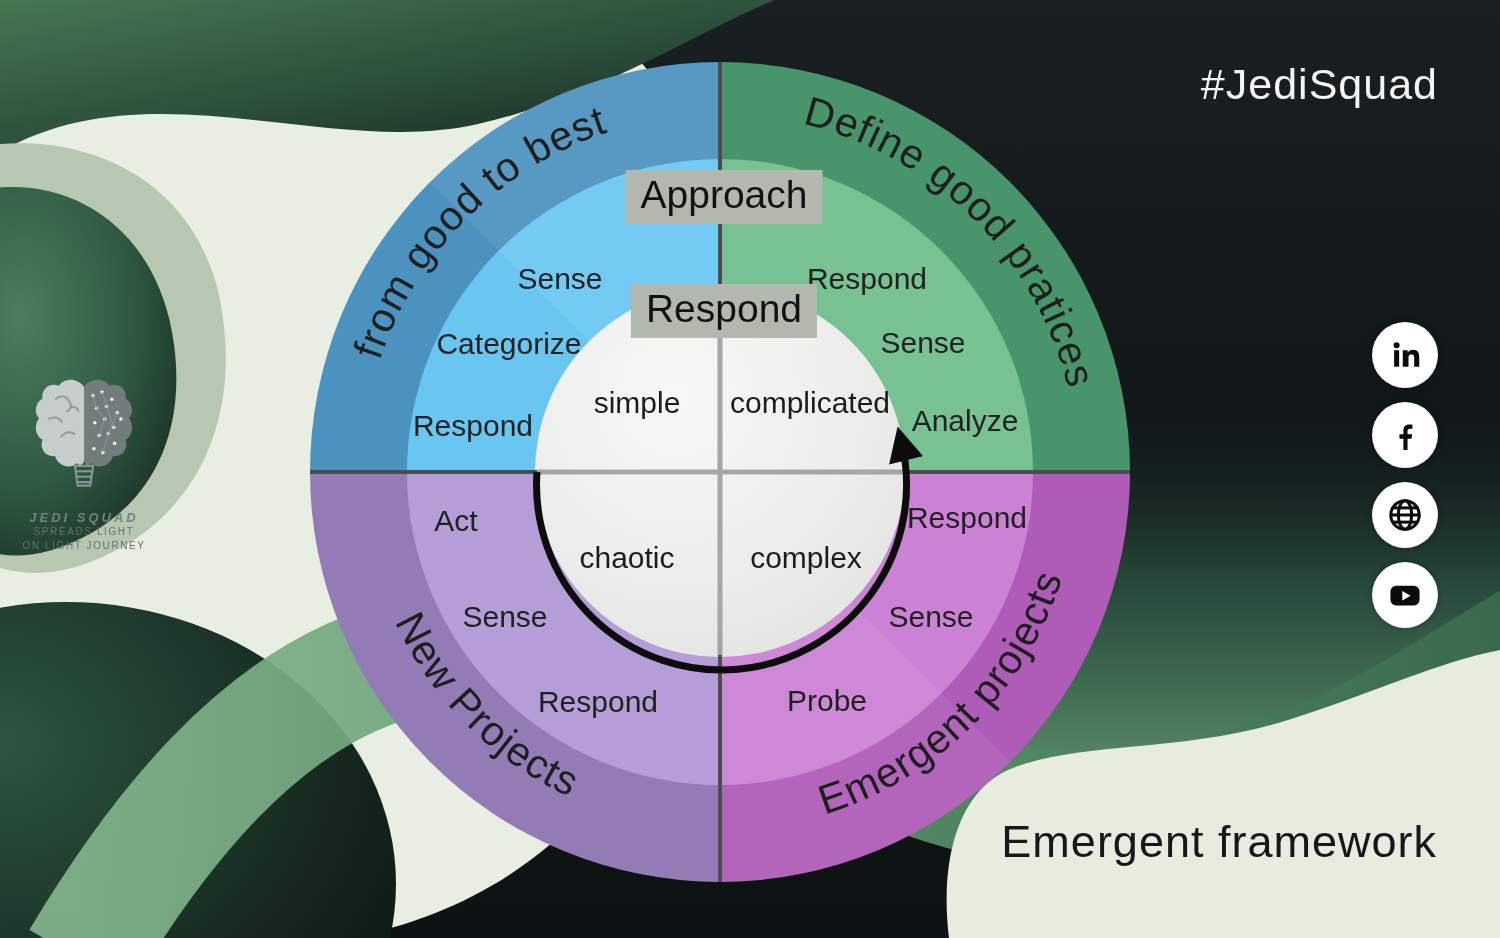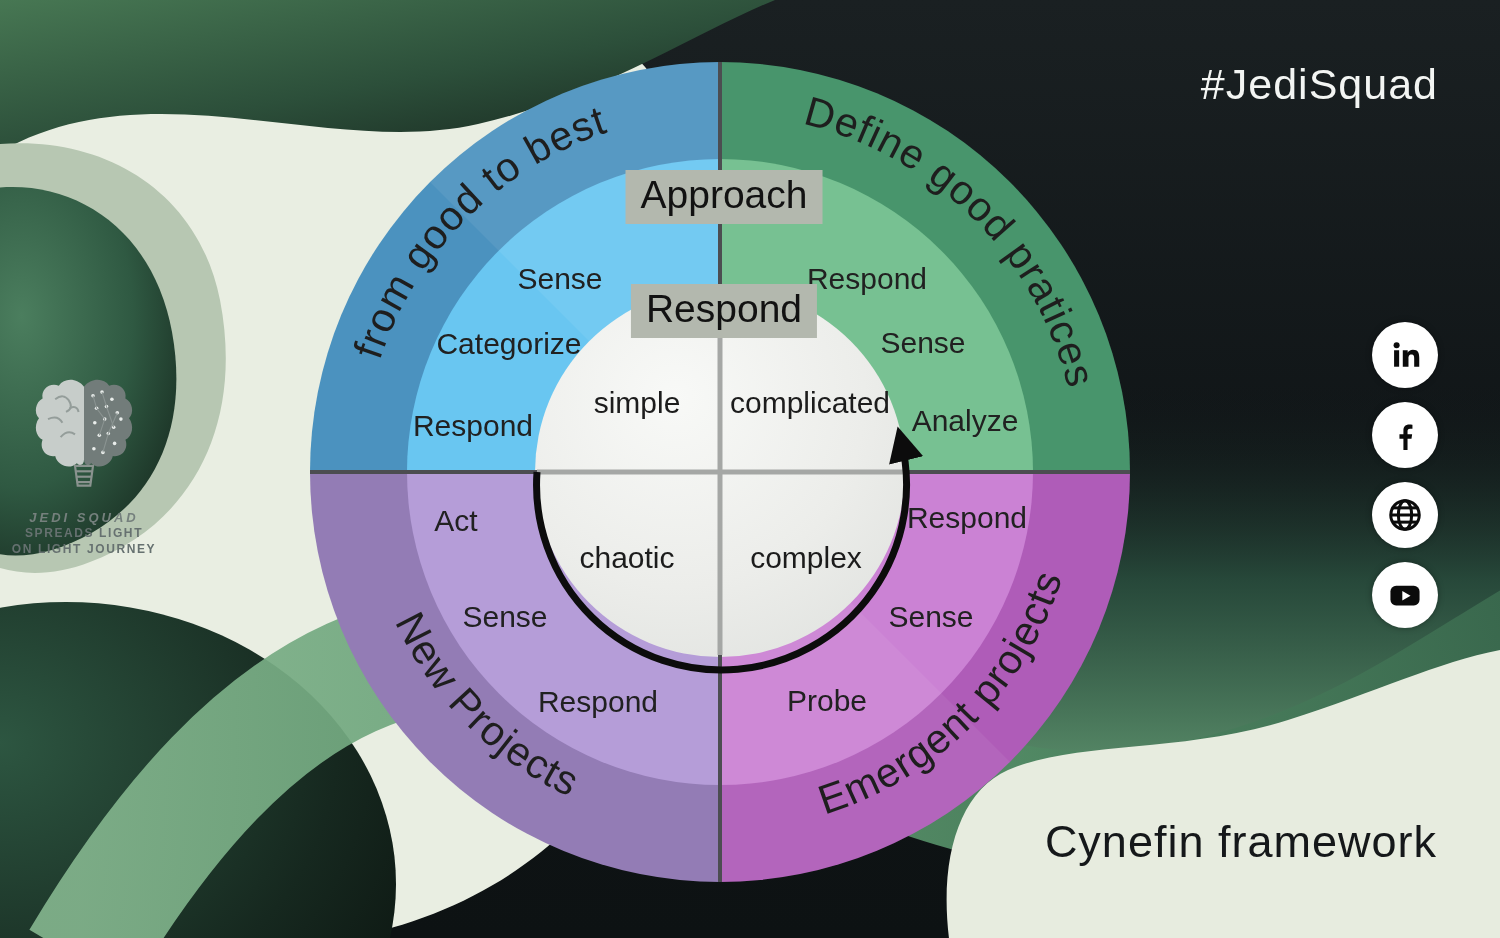--- a/index.html
+++ b/index.html
@@ -26,22 +26,22 @@
     flex-direction:column;gap:14px;}
   .social-btn{width:66px;height:66px;border-radius:50%;background:#ffffff;
     display:flex;align-items:center;justify-content:center;cursor:pointer;
     box-shadow:0 0 6px rgba(0,0,0,.35);}
   .social-btn svg{width:38px;height:38px;}
 
   .logo{position:absolute;z-index:3;left:18px;top:372px;width:132px;
     display:flex;flex-direction:column;align-items:center;text-align:center;}
   .logo-name{margin-top:6px;color:#75807d;font-size:13px;font-weight:bold;
     letter-spacing:3px;white-space:nowrap;font-style:italic;}
-  .logo-tag{color:#667170;font-size:12px;letter-spacing:1.6px;line-height:1.35;
-    font-weight:bold;white-space:nowrap;}
+  .logo-tag{color:#667170;font-size:10px;letter-spacing:1.6px;line-height:1.35;
+    font-weight:normal;white-space:nowrap;}
 
   .ring-word{font-size:30px;fill:#212121;}
   .domain-word{font-size:30px;fill:#1c1c1c;}
   .curved-label{font-size:41px;fill:#1e1e1e;letter-spacing:1px;}
 </style>
 </head>
 <body>
 
 <div class="stage">
 
@@ -173,21 +173,21 @@
     <text class="domain-word" x="637" y="413" text-anchor="middle">simple</text>
     <text class="domain-word" x="810" y="413" text-anchor="middle">complicated</text>
     <text class="domain-word" x="627" y="568" text-anchor="middle">chaotic</text>
     <text class="domain-word" x="806" y="568" text-anchor="middle">complex</text>
   </svg>
 
   <div class="center-label label-approach">Approach</div>
   <div class="center-label label-domain">Respond</div>
 
   <div class="hashtag">#JediSquad</div>
-  <div class="framework-title">Cynefin framework</div>
+  <div class="framework-title">Emergent framework</div>
 
   <div class="logo">
     <svg width="108" height="132" viewBox="0 0 120 146">
 
       <path d="M60 16 C52 6 38 6 32 15 C22 11 12 19 14 29 C6 33 4 45 10 51
                C4 59 6 71 14 75 C10 85 18 95 28 93 C30 103 44 109 52 101
                C56 105 60 103 60 97 Z" fill="#c7cdca"></path>
 
       <path d="M60 16 C68 6 82 6 88 15 C98 11 108 19 106 29 C114 33 116 45 110 51
                C116 59 114 71 106 75 C110 85 102 95 92 93 C90 103 76 109 68 101

